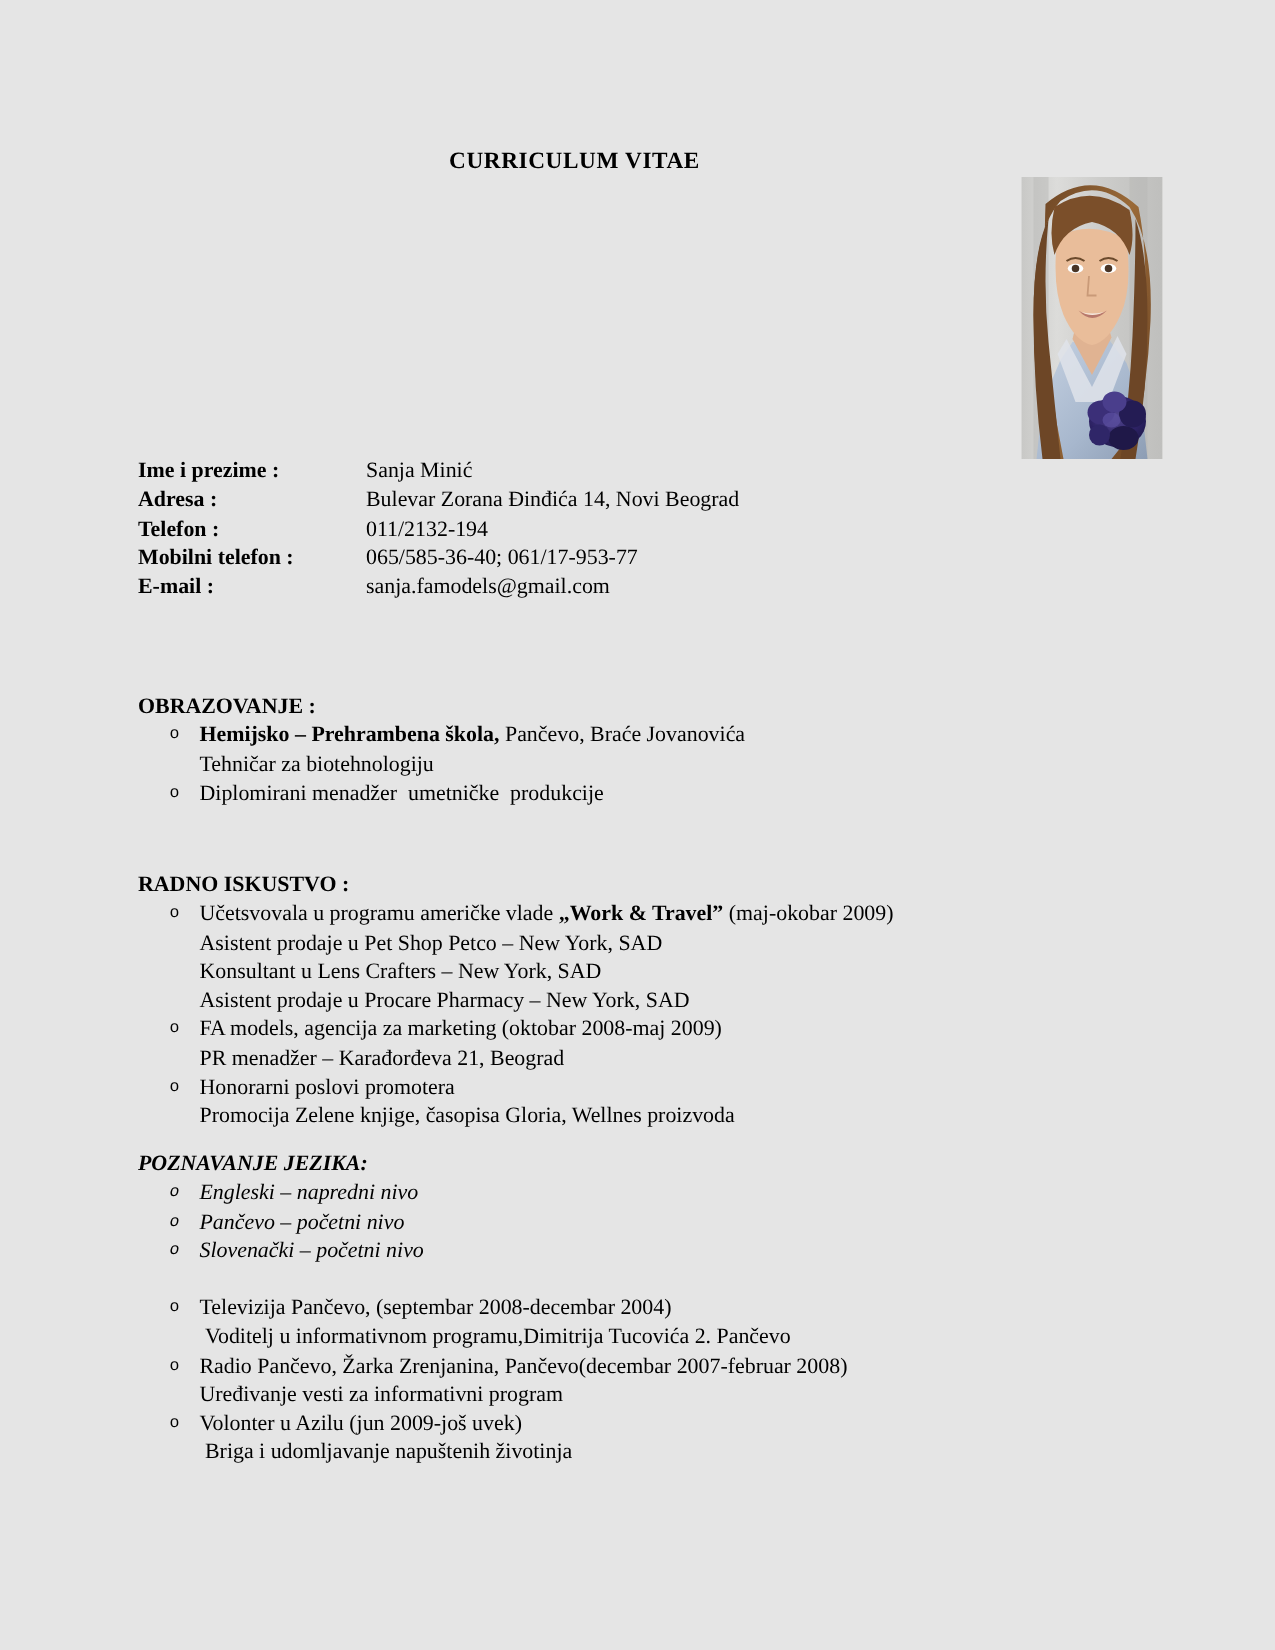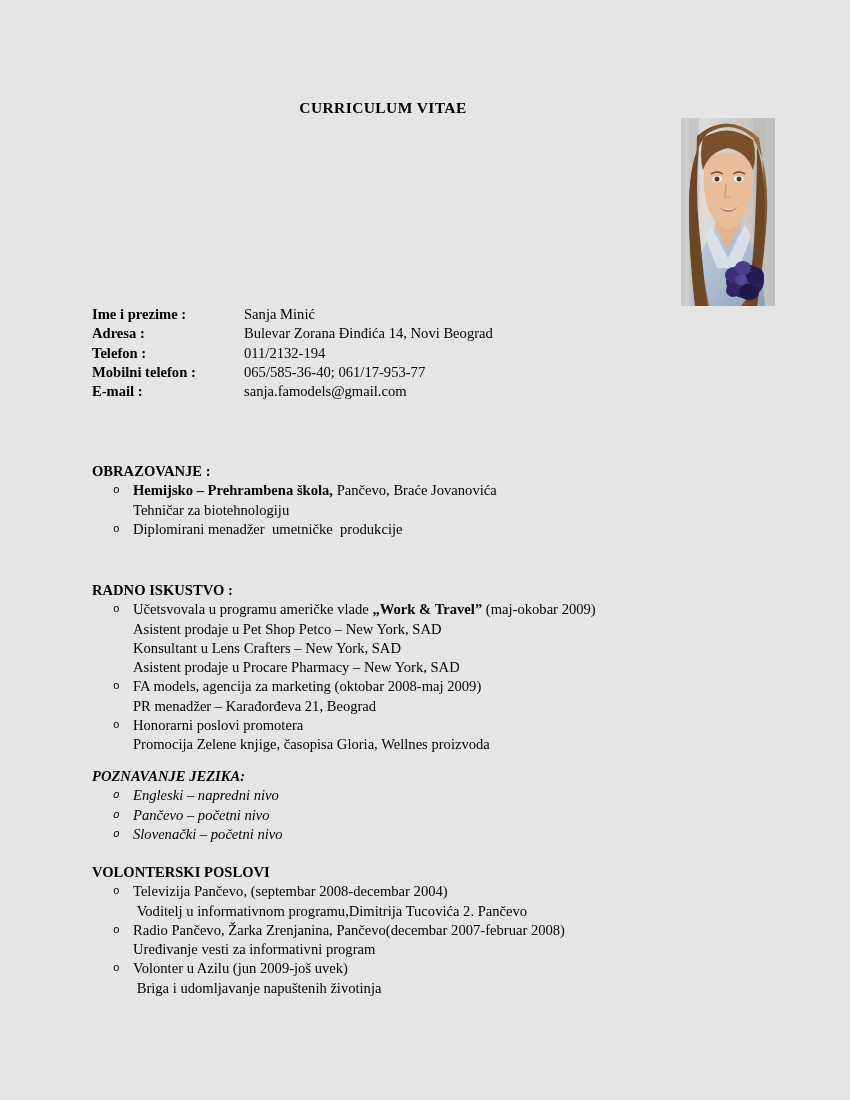--- a/index.html
+++ b/index.html
@@ -244,21 +244,20 @@
           <div class="entry-line"><span>Pančevo – početni nivo</span></div>
         </div>
         <div class="entry">
           <span class="bullet">o</span>
           <div class="entry-line"><span>Slovenački – početni nivo</span></div>
         </div>
       </div>
   </div>
 
   <div class="section sec-volonterski">
-    <div class="section-title">VOLONTERSKI POSLOVI</div>
     <div class="entries">
         <div class="entry">
           <span class="bullet">o</span>
           <div class="entry-line"><span>Televizija Pančevo, (septembar 2008-decembar 2004)</span></div>
           <div class="entry-line"><span> Voditelj u informativnom programu,Dimitrija Tucovića 2. Pančevo</span></div>
         </div>
         <div class="entry">
           <span class="bullet">o</span>
           <div class="entry-line"><span>Radio Pančevo, Žarka Zrenjanina, Pančevo(decembar 2007-februar 2008)</span></div>
           <div class="entry-line"><span>Uređivanje vesti za informativni program</span></div>

